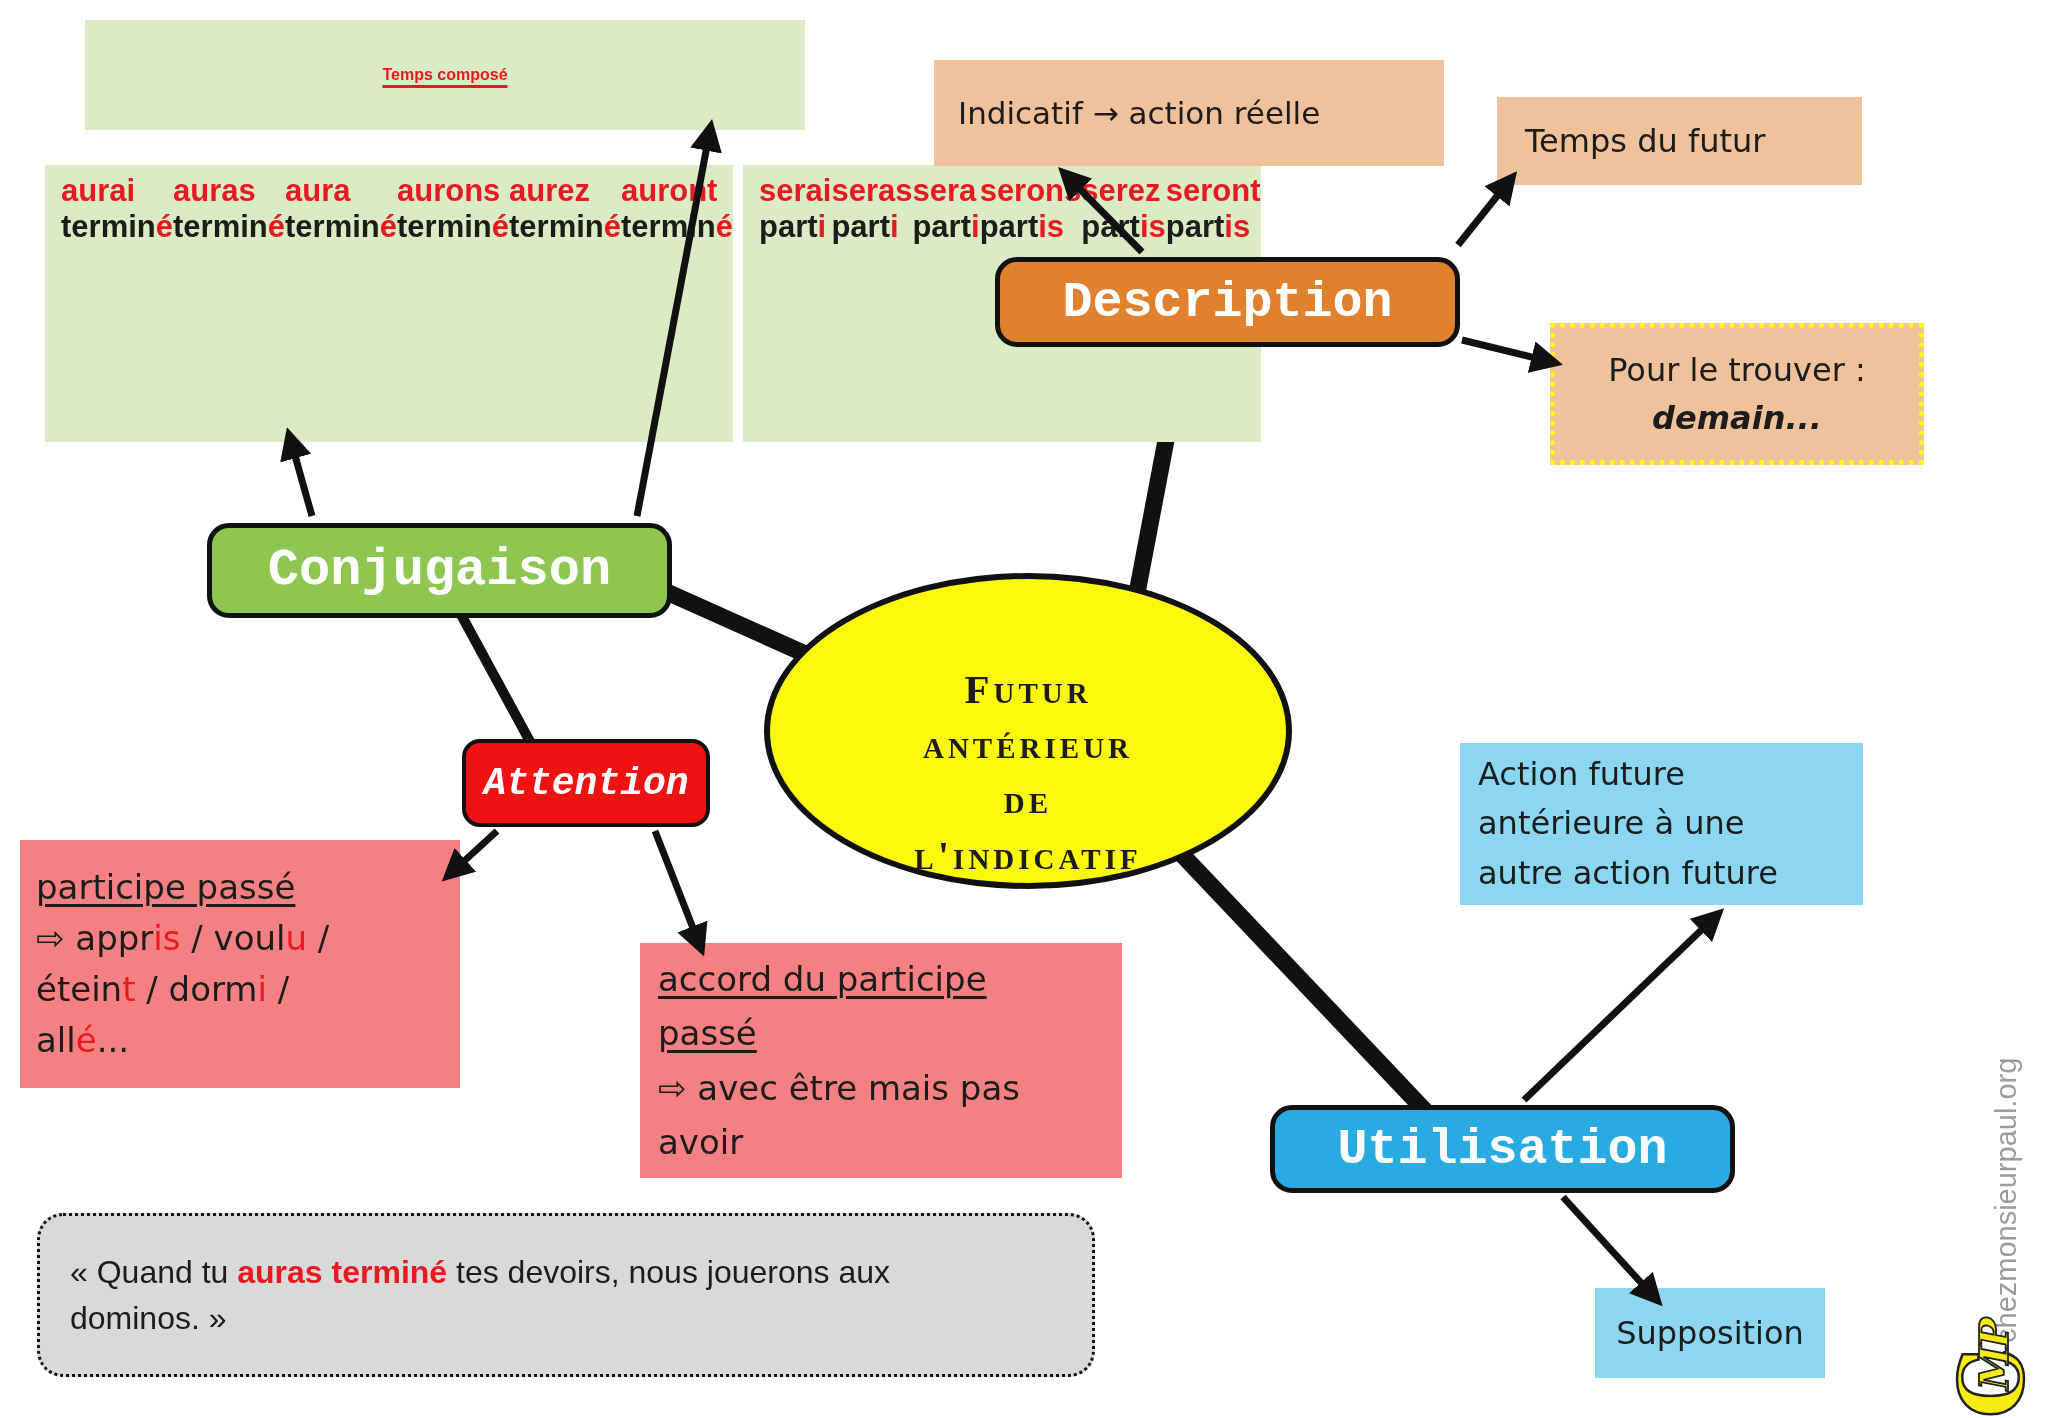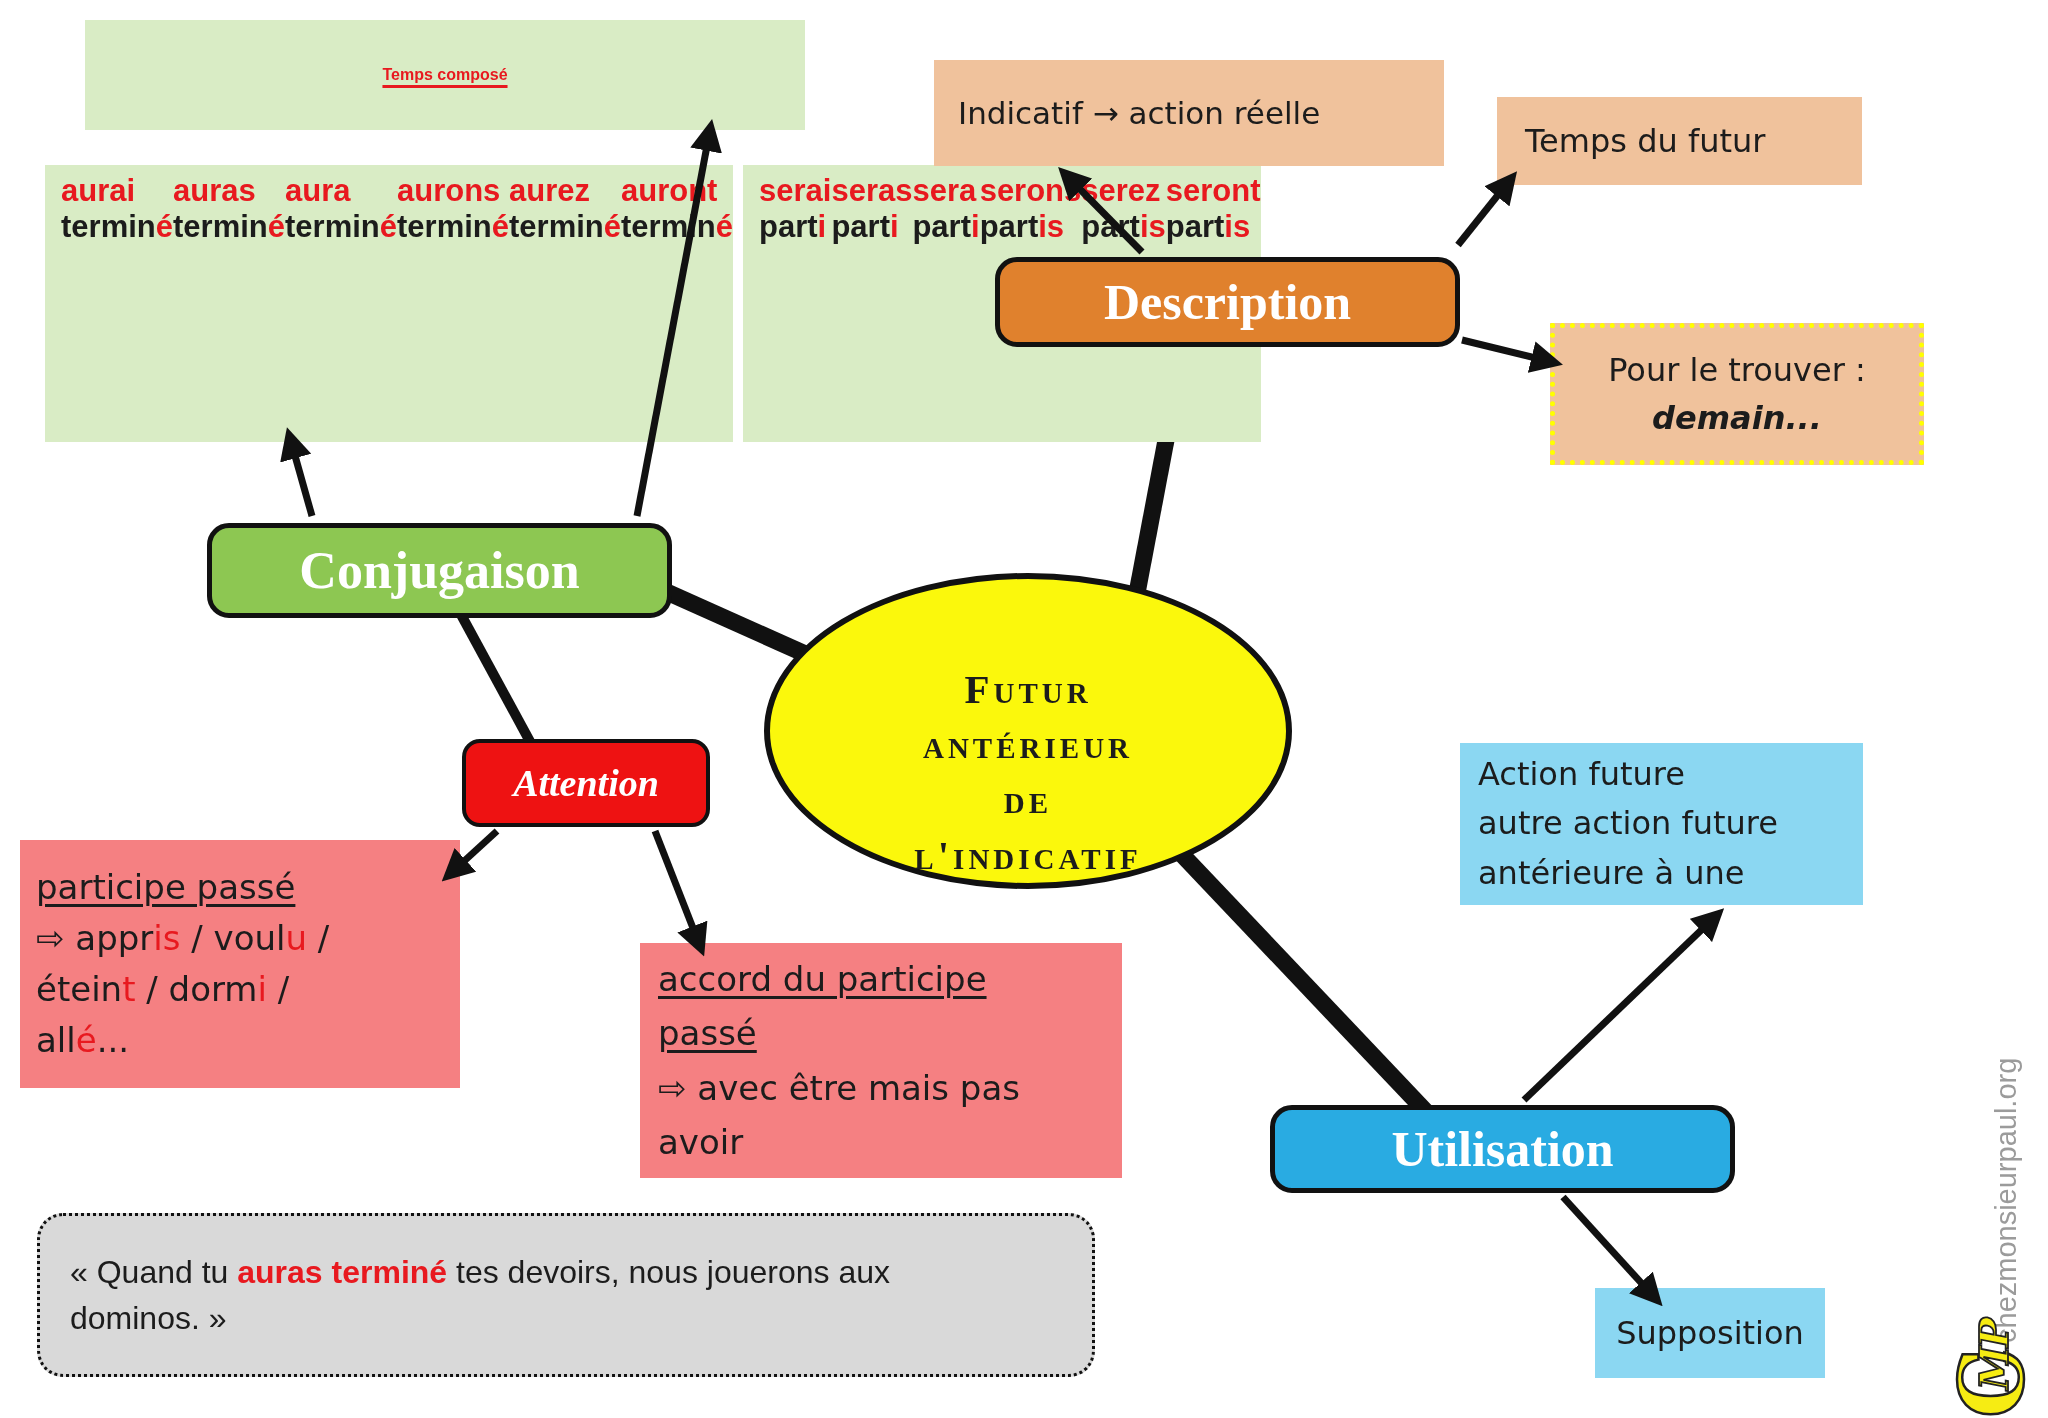--- a/index.html
+++ b/index.html
@@ -22,21 +22,21 @@
   svg.links{position:absolute;left:0;top:0;width:2048px;height:1418px;}
   svg.under{z-index:1;}
   .layer{z-index:2;}
   svg.over{z-index:3;pointer-events:none;}
   .abs{position:absolute;box-sizing:border-box;}
 
   
   .softbox{display:flex;flex-direction:column;justify-content:center;}
   .node{display:flex;align-items:center;justify-content:center;
         border:5px solid #111;border-radius:22px;color:#fff;
-        font-family:Liberation Serif, serif;font-weight:bold;}
+        font-family:Liberation Mono, monospace;font-weight:bold;}
 
   
   .tc{left:85px;top:20px;width:720px;height:110px;background:var(--lgreen);
       text-align:center;font-family:"Liberation Sans",sans-serif;font-weight:bold;}
 
   .conj-table{left:45px;top:165px;width:570px;height:277px;display:flex;gap:10px;}
   .conj-col{background:var(--lgreen);flex:1;display:flex;flex-direction:row;
             justify-content:space-evenly;padding:8px 0 8px 16px;
             font-family:"Liberation Sans",sans-serif;font-weight:bold;font-size:31px;}
 
@@ -154,22 +154,22 @@
   </div>
   <div class="abs layer softbox accord">
     <div><span class="seg under">accord du participe</span></div>
     <div><span class="seg under">passé</span></div>
     <div><span class="seg">⇨ avec être mais pas</span></div>
     <div><span class="seg">avoir</span></div>
   </div>
 
   <div class="abs layer softbox action-future">
     <div>Action future</div>
+    <div>antérieure à une</div>
     <div>autre action future</div>
-    <div>antérieure à une</div>
   </div>
   <div class="abs layer supposition">Supposition</div>
 
   <div class="abs layer softbox exemple">
     <div><span class="seg">« Quand tu </span><span class="seg redbold">auras terminé</span><span class="seg"> tes devoirs, nous jouerons aux</span></div>
     <div><span class="seg">dominos. »</span></div>
   </div>
 
   <svg class="links over" viewBox="0 0 2048 1418">
     <defs>

